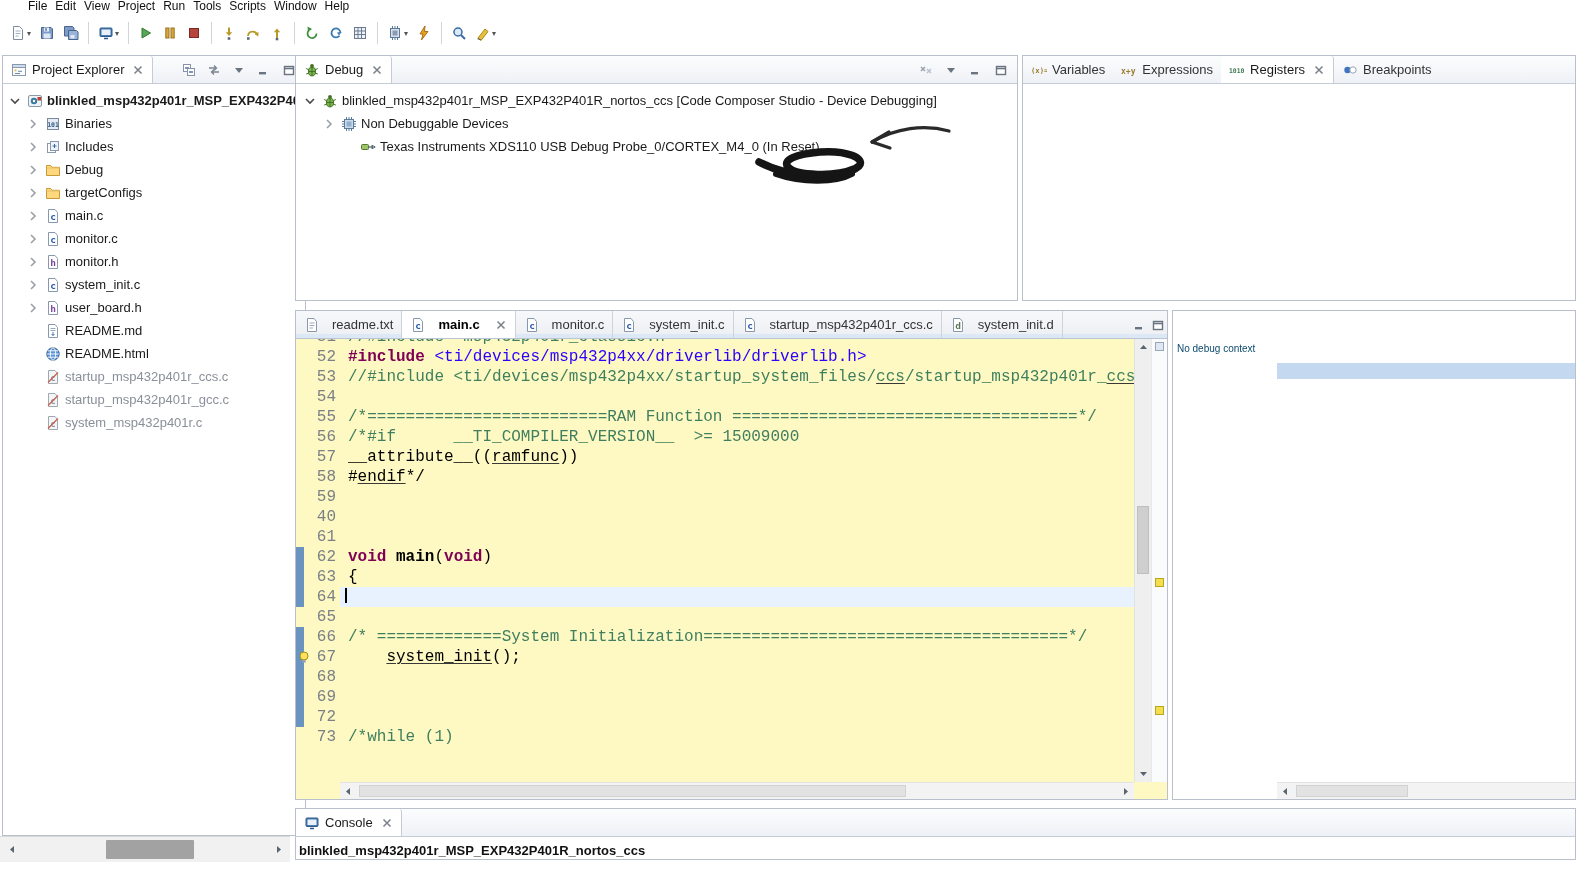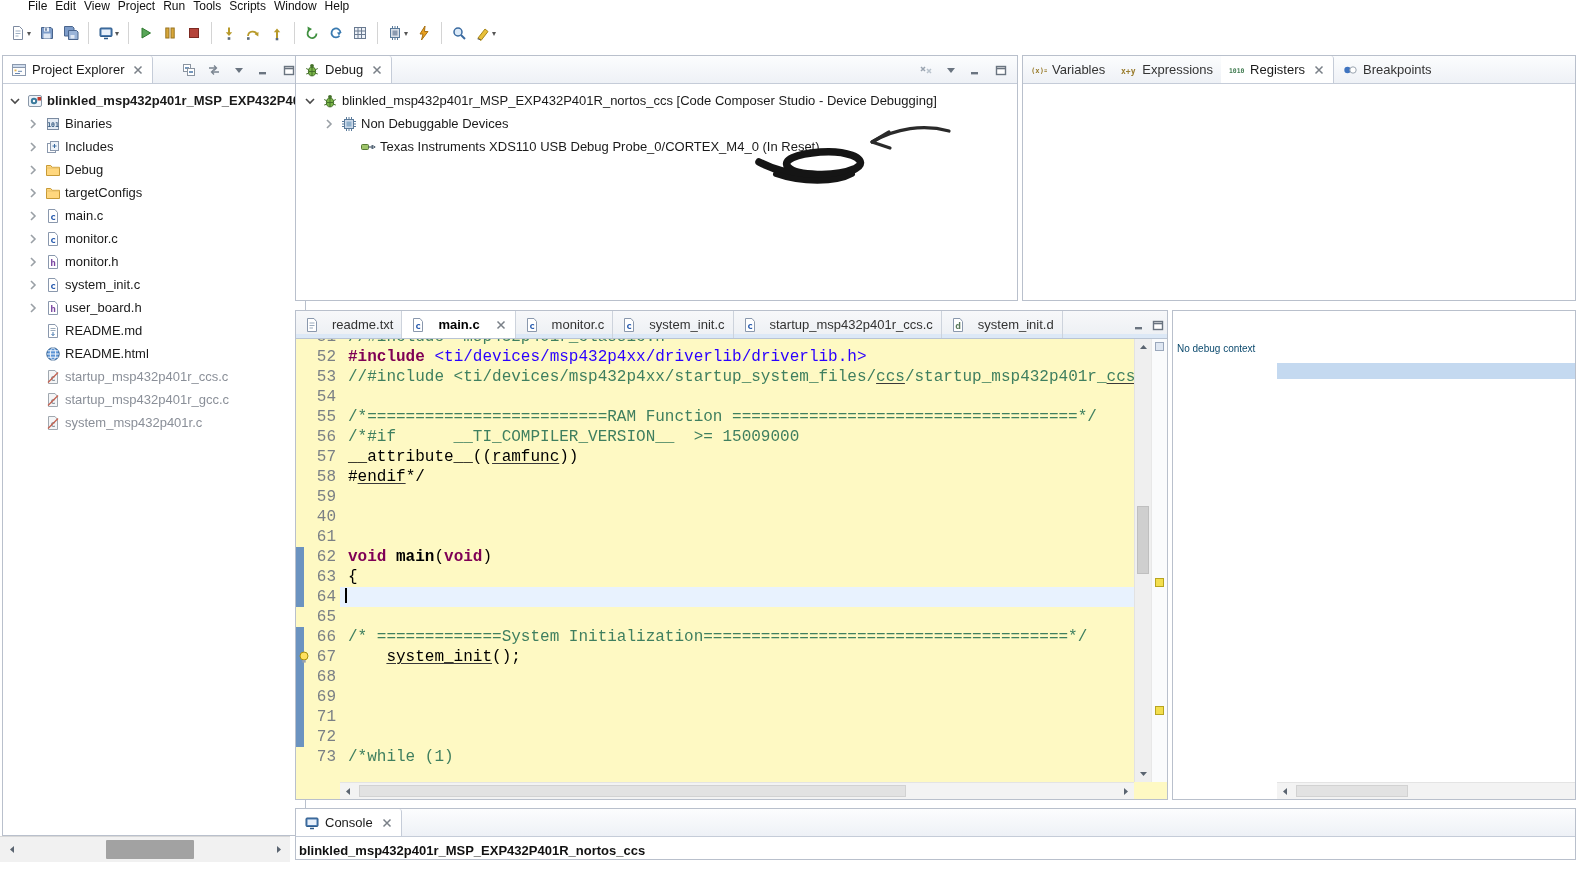--- a/index.html
+++ b/index.html
@@ -853,27 +853,20 @@
             <span class="ann">
               <span class="chbar"></span>
             </span>
             <span class="num">69</span>
             <span class="code"></span>
           </div>
           <div class="ed-row">
             <span class="ann">
               <span class="chbar"></span>
             </span>
-            <span class="num">71</span>
-            <span class="code"></span>
-          </div>
-          <div class="ed-row">
-            <span class="ann">
-              <span class="chbar"></span>
-            </span>
             <span class="num">72</span>
             <span class="code"></span>
           </div>
           <div class="ed-row">
             <span class="ann"></span>
             <span class="num">73</span>
             <span class="code"><span class="tc-c">/*while (1)</span></span>
           </div>
         </div>
       <div class="vscroll">

